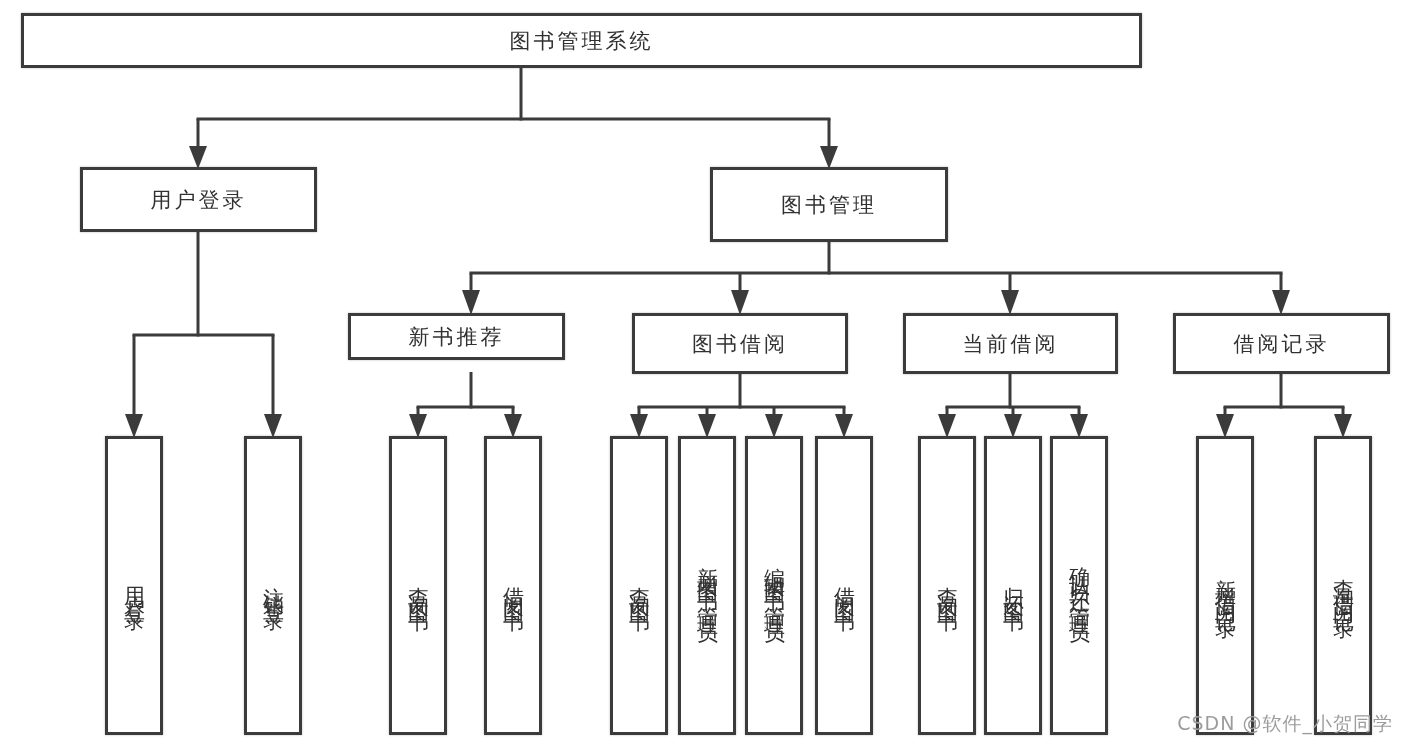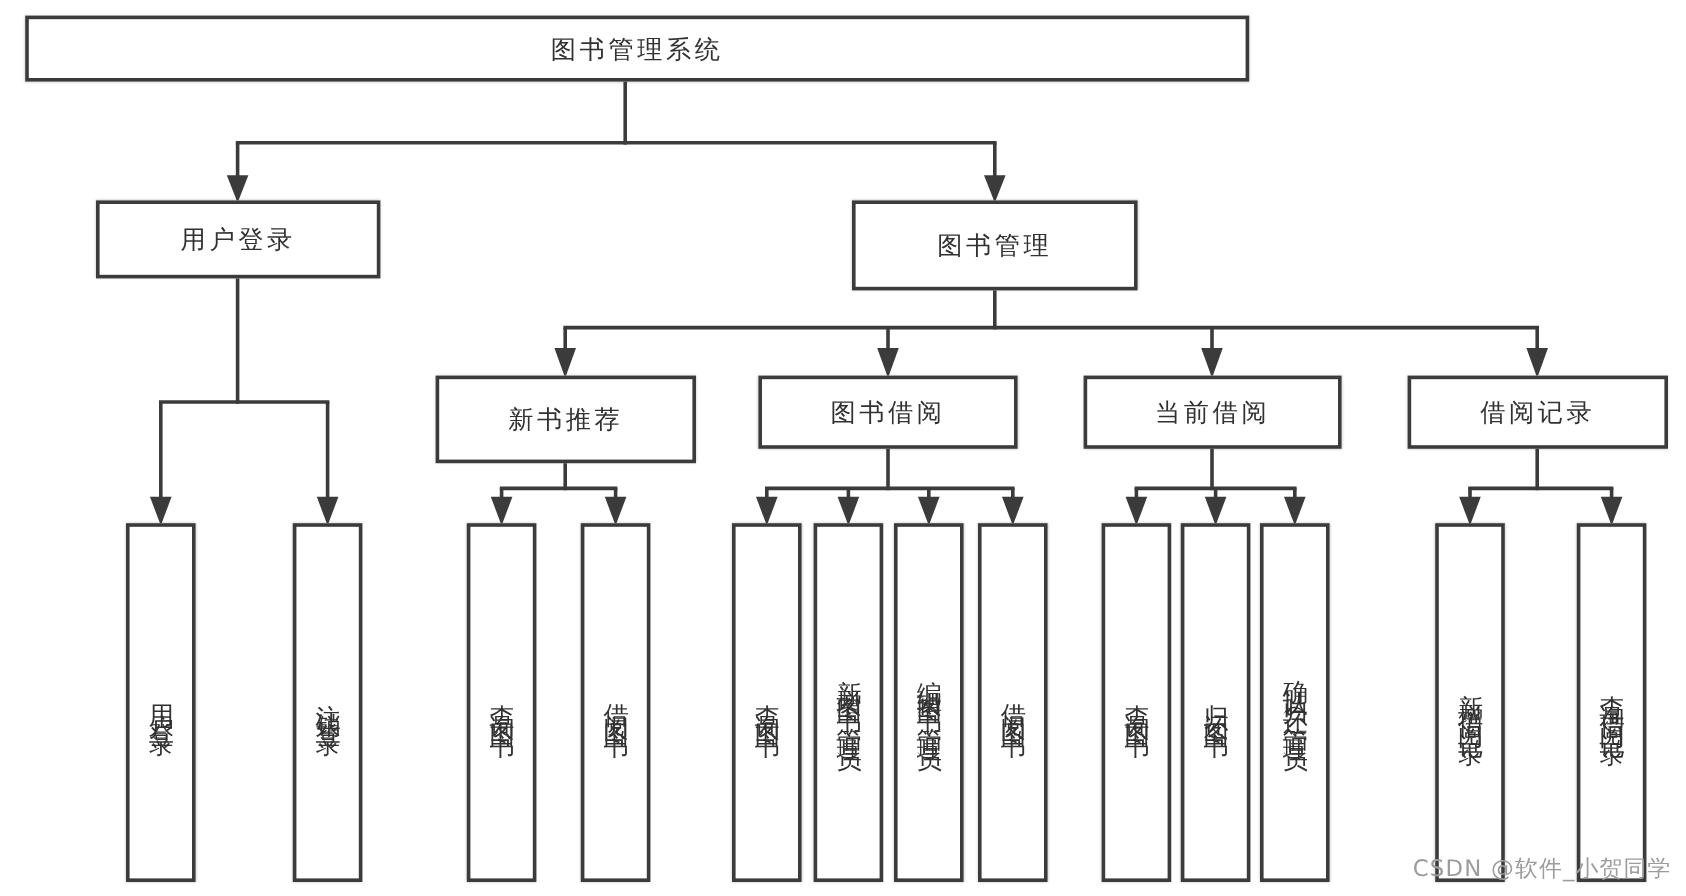--- a/index.html
+++ b/index.html
@@ -124,26 +124,26 @@
       <polygon points="765,414 783,414 774,438"></polygon>
       <polygon points="835,414 853,414 844,438"></polygon>
       <polygon points="938,414 956,414 947,438"></polygon>
       <polygon points="1004,414 1022,414 1013,438"></polygon>
       <polygon points="1070,414 1088,414 1079,438"></polygon>
       <polygon points="1216,414 1234,414 1225,438"></polygon>
       <polygon points="1334,414 1352,414 1343,438"></polygon>
     </g>
   </svg>
 
-  <div class="box" style="left:21px; top:13px; width:1020px; height:55px;">图书管理系统</div>
+  <div class="box" style="left:21px; top:13px; width:1121px; height:55px;">图书管理系统</div>
 
   <div class="box" style="left:80px; top:167px; width:237px; height:65px;">用户登录</div>
   <div class="box" style="left:710px; top:167px; width:238px; height:75px;">图书管理</div>
 
-  <div class="box" style="left:363px; top:313px; width:217px; height:73px;">新书推荐</div>
+  <div class="box" style="left:348px; top:313px; width:217px; height:47px;">新书推荐</div>
   <div class="box" style="left:632px; top:313px; width:216px; height:61px;">图书借阅</div>
   <div class="box" style="left:903px; top:313px; width:215px; height:61px;">当前借阅</div>
   <div class="box" style="left:1173px; top:313px; width:217px; height:61px;">借阅记录</div>
 
   <div class="box leaf" style="left:105px;">
     <span class="vtext">用户登录</span>
   </div>
   <div class="box leaf" style="left:244px;">
     <span class="vtext">注销登录</span>
   </div>

